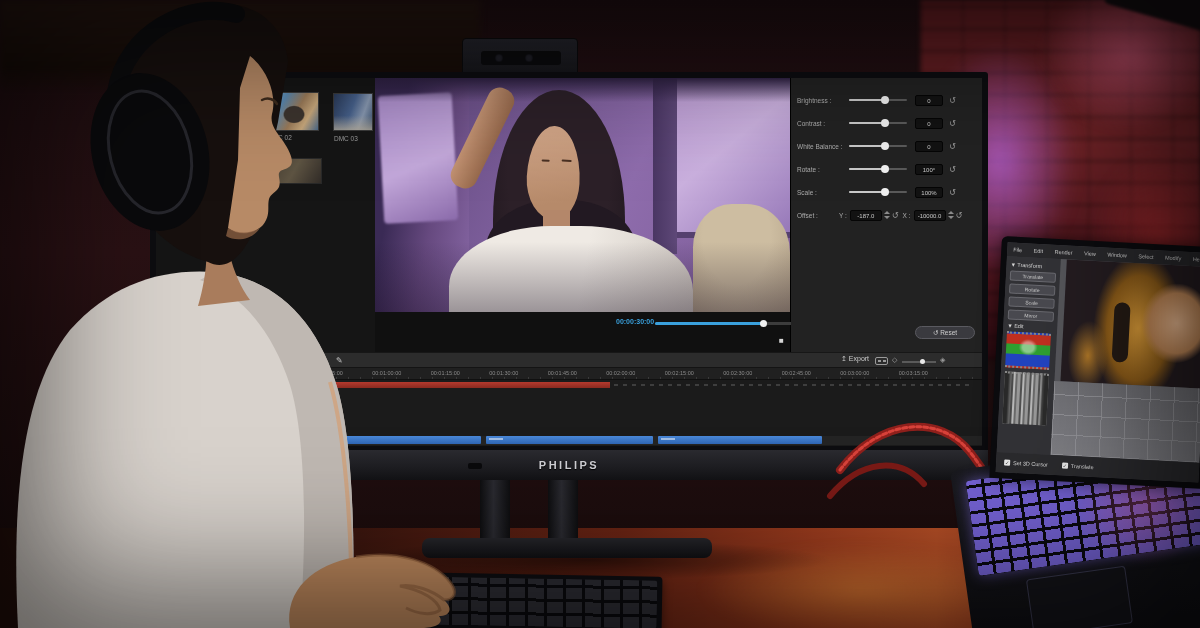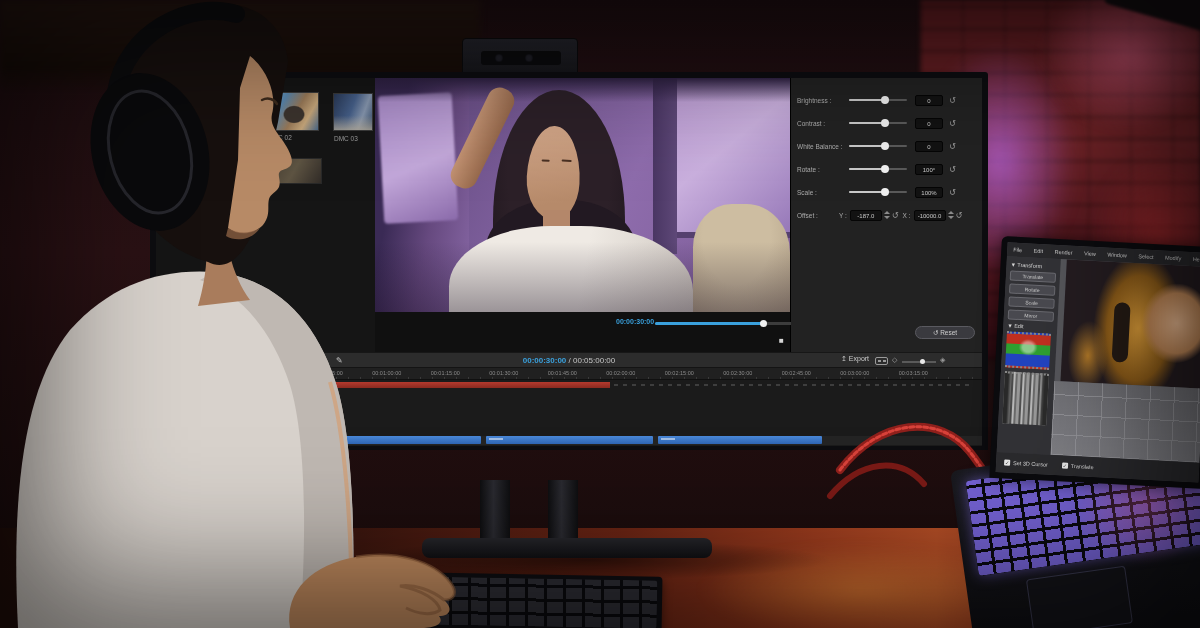--- a/index.html
+++ b/index.html
@@ -359,21 +359,20 @@
 
         <div class="abs" id="toolbar">
           <span class="tb-ic" style="left:10px">↶</span>
           <span class="tb-ic" style="left:35px">▤</span>
           <span class="tb-ic" style="left:60px">▥</span>
           <span class="tb-ic" style="left:85px">⌫</span>
           <span class="tb-ic" style="left:110px">✂</span>
           <span class="tb-ic" style="left:135px">∞</span>
           <span class="tb-ic" style="left:158px">◔</span>
           <span class="tb-ic" style="left:180px">✎</span>
-          <span id="tb-timecode"><span class="cur">00:00:30:00</span><span> / </span><span>00:05:00:00</span></span>
           <span id="export-wrap"><span>↥</span> <span>Export</span></span>
           <span id="caption-ic"></span>
           <span class="zoom-d" style="left:736px">◇</span>
           <span id="zoom-track">
               <span class="abs" id="zoom-knob"></span>
             </span>
           <span class="zoom-d" style="left:784px">◈</span>
         </div>
 
         <div class="abs" id="ruler">
@@ -400,20 +399,24 @@
           <div class="abs" id="track-audio-bg"></div>
           <div class="blue-seg" style="left:73px; width:81px"></div>
           <div class="blue-seg" style="left:158px; width:167px"></div>
           <div class="blue-seg" style="left:330px; width:167px"></div>
           <div class="blue-seg" style="left:502px; width:164px"></div>
           <div class="abs" id="playhead-line"></div>
         </div>
         <div class="abs" id="playhead-cap"></div>
 
       </div>
+    </div>
+    <div class="abs" id="chin">
+      <span id="chin-sensor"></span>
+      <span id="brand">PHILIPS</span>
     </div>
     <div class="abs stand-neck" style="left:330px"></div>
     <div class="abs stand-neck" style="left:398px"></div>
     <div class="abs" id="stand-base"></div>
   </div>
 
   <svg class="abs" id="cable" viewBox="0 0 260 180">
     <path d="M 20 70 C 60 18 120 14 150 52 C 172 80 182 104 200 118" fill="none" stroke="#8f201c" stroke-width="8" stroke-linecap="round"></path>
     <path d="M 20 70 C 60 18 120 14 150 52 C 172 80 182 104 200 118" fill="none" stroke="#d8423a" stroke-width="3" stroke-dasharray="4 3" stroke-linecap="round"></path>
     <path d="M 10 96 C 40 60 80 56 104 84" fill="none" stroke="#7a1a16" stroke-width="6" stroke-linecap="round"></path>

